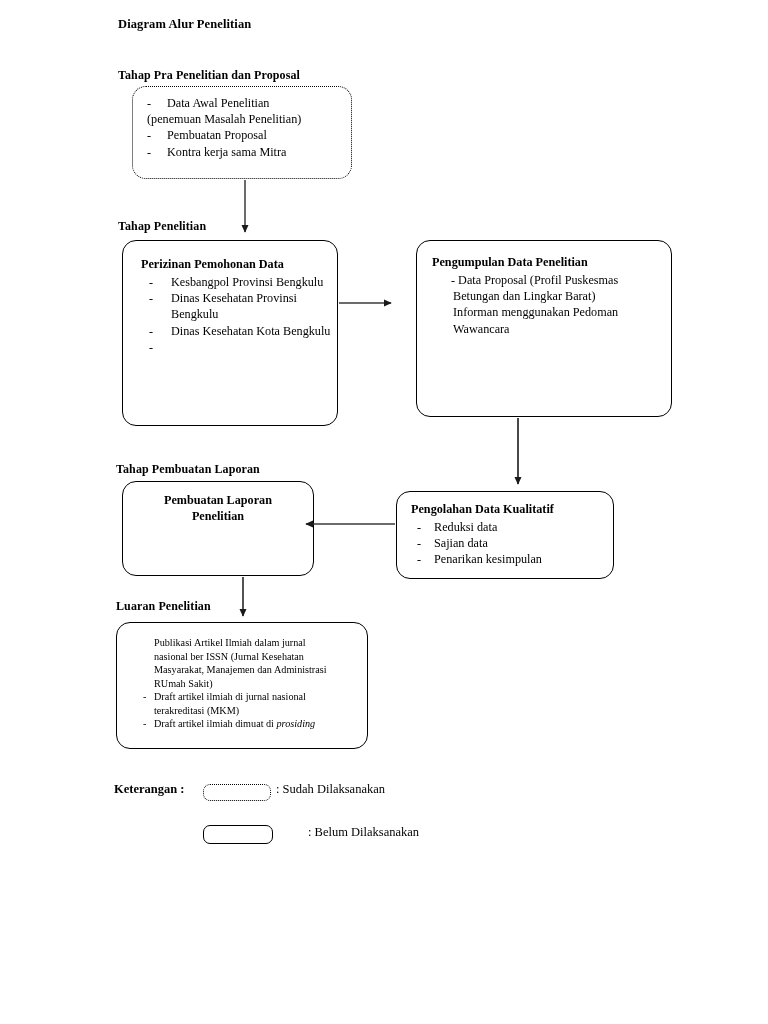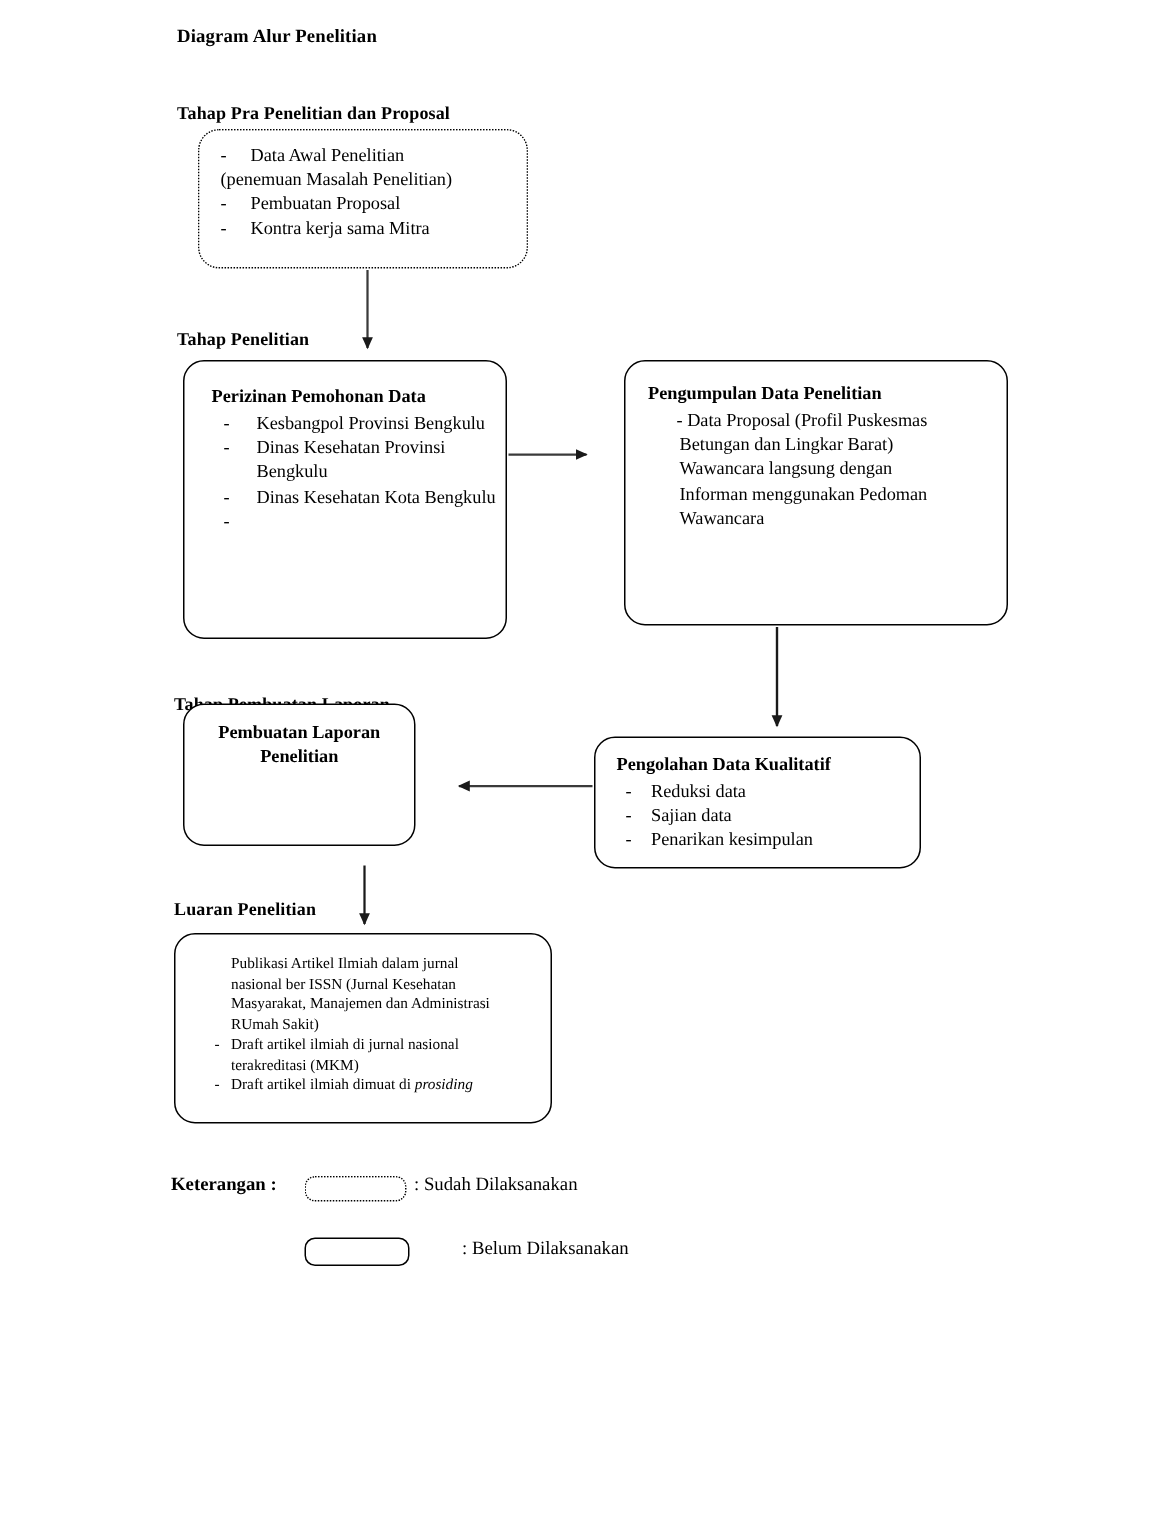--- a/index.html
+++ b/index.html
@@ -118,22 +118,22 @@
   #box-pengolahan {
     left: 396px; top: 491px;
     width: 218px; height: 88px;
   }
   #box-pengolahan .box-inner { padding: 10px 0 0 14px; }
   #box-pengolahan ul.items { margin-top: 1px; padding-left: 6px; }
   #box-pengolahan li { padding-left: 17px; }
 
   
   #box-laporan {
-    left: 122px; top: 469px;
-    width: 155px; height: 95px;
+    left: 122px; top: 481px;
+    width: 192px; height: 95px;
   }
   #box-laporan .box-inner { padding: 11px 10px 0 10px; }
 
   
   #box-luaran {
     left: 116px; top: 622px;
     width: 252px; height: 127px;
   }
   #box-luaran .box-inner {
     padding: 13px 0 0 26px;
@@ -241,23 +241,20 @@
 
   <div class="abs box" id="box-pengumpulan">
     <div class="box-inner">
       <div class="box-title">Pengumpulan Data Penelitian</div>
       <ul class="items">
         <li>
           <span class="item-text">- Data Proposal (Profil Puskesmas</span>
         </li>
         <li class="cont">
           <span class="item-text">Betungan dan Lingkar Barat)</span>
-        </li>
-        <li class="cont">
-          <span class="item-text">Wawancara langsung dengan</span>
         </li>
         <li class="cont">
           <span class="item-text">Informan menggunakan Pedoman</span>
         </li>
         <li class="cont">
           <span class="item-text">Wawancara</span>
         </li>
       </ul>
     </div>
   </div>

